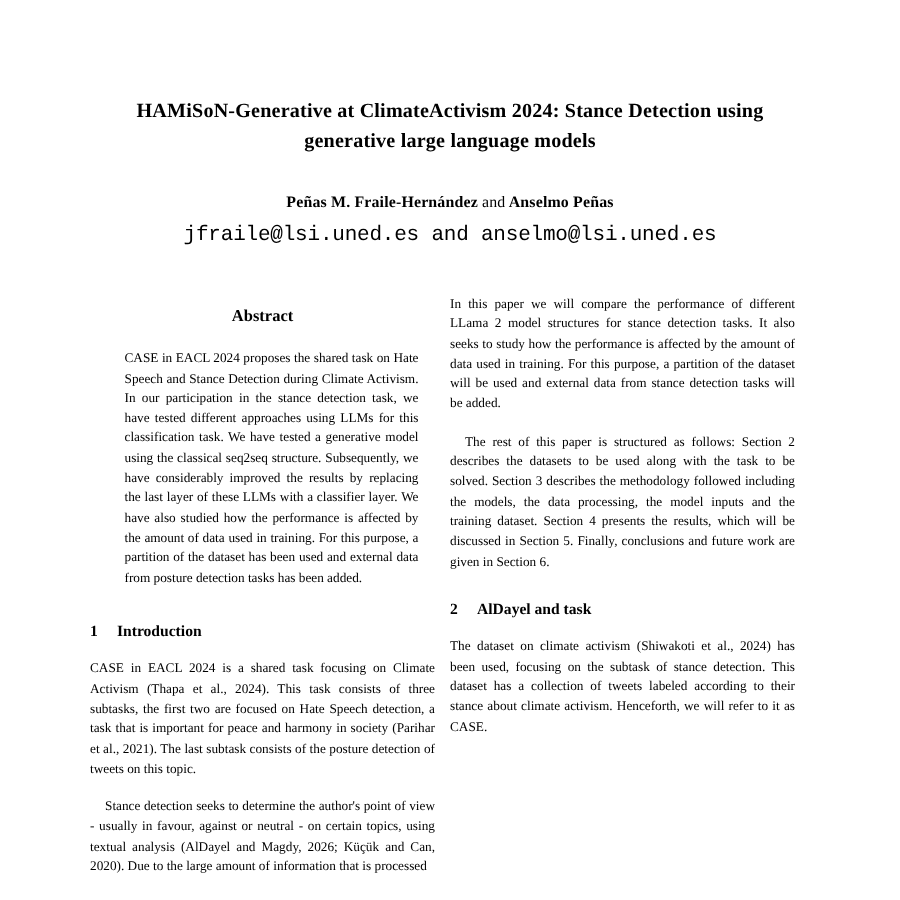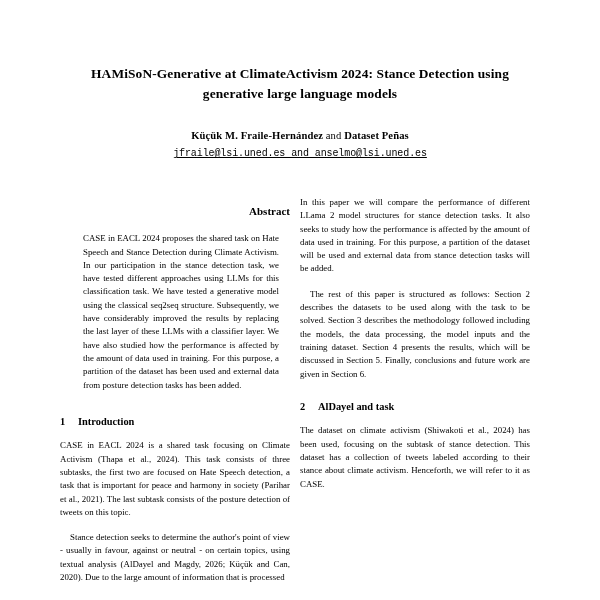--- a/index.html
+++ b/index.html
@@ -50,25 +50,24 @@
   .authors-line .conj {
     font-weight: normal;
   }
   .affiliation-line {
     font-size: 10.2px;
     line-height: 1.45;
     margin-top: 2px;
   }
   .email-line {
     font-family: "Liberation Mono", "DejaVu Sans Mono", monospace;
-    font-size: 10px;
+    font-size: 14px;
     line-height: 1.45;
     margin-top: 3px;
     letter-spacing: -0.01em;
-    text-decoration: underline;
   }
 
   
   .columns {
     position: absolute;
     top: 196px;
     left: 0;
     width: 600px;
     height: 404px;
     overflow: hidden;
@@ -77,21 +76,21 @@
     position: absolute;
     top: 0;
     width: 230px;
     height: 404px;
     overflow: hidden;
   }
   .col-left  { left: 60px; }
   .col-right { left: 300px; }
 
   .abstract-heading {
-    text-align: right;
+    text-align: center;
     font-size: 11px;
     font-weight: bold;
     margin: 8px 0 0 0;
     line-height: 1.3;
   }
 
   .abstract-body {
     margin: 14px 11px 0 23px;
     font-size: 8.85px;
     line-height: 1.505;
@@ -128,23 +127,23 @@
 </head>
 <body>
 
 <div class="page">
 
   <div class="title-block">
     <h1 class="paper-title">HAMiSoN-Generative at ClimateActivism 2024: Stance Detection using generative large language models</h1>
 
     <div class="author-block">
       <div class="authors-line">
-        <span>Küçük M. Fraile-Hernández</span>
+        <span>Peñas M. Fraile-Hernández</span>
         <span class="conj">and</span>
-        <span>Dataset Peñas</span>
+        <span>Anselmo Peñas</span>
       </div>
       <div class="email-line">jfraile@lsi.uned.es and anselmo@lsi.uned.es</div>
     </div>
   </div>
 
   <div class="columns">
 
     <div class="col col-left">
       <div class="abstract-heading">Abstract</div>
       <div class="abstract-body">CASE in EACL 2024 proposes the shared task on Hate Speech and Stance Detection during Climate Activism. In our participation in the stance detection task, we have tested different approaches using LLMs for this classification task. We have tested a generative model using the classical seq2seq structure. Subsequently, we have considerably improved the results by replacing the last layer of these LLMs with a classifier layer. We have also studied how the performance is affected by the amount of data used in training. For this purpose, a partition of the dataset has been used and external data from posture detection tasks has been added.</div>

